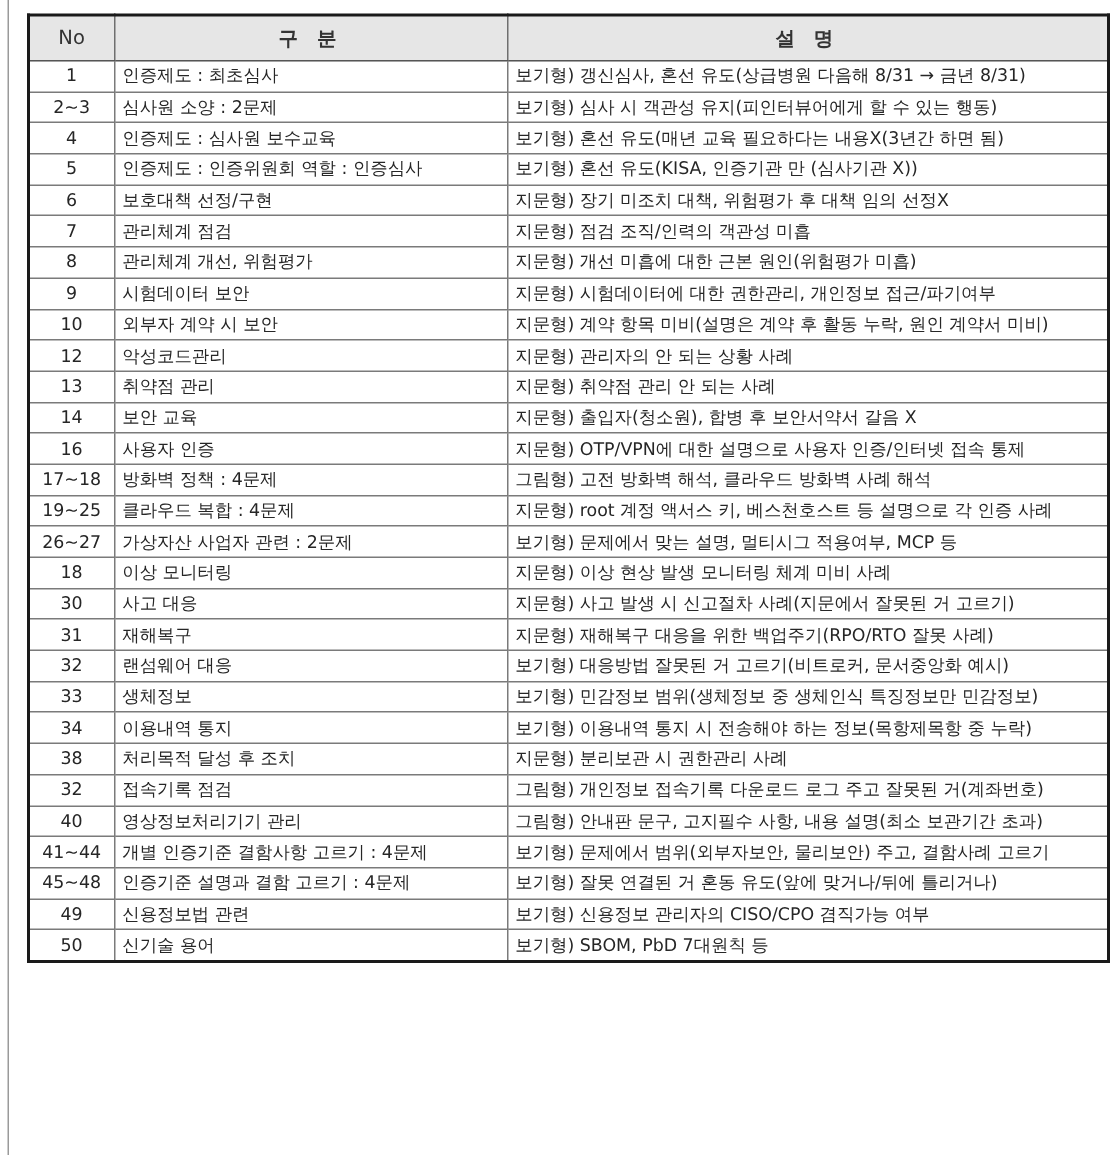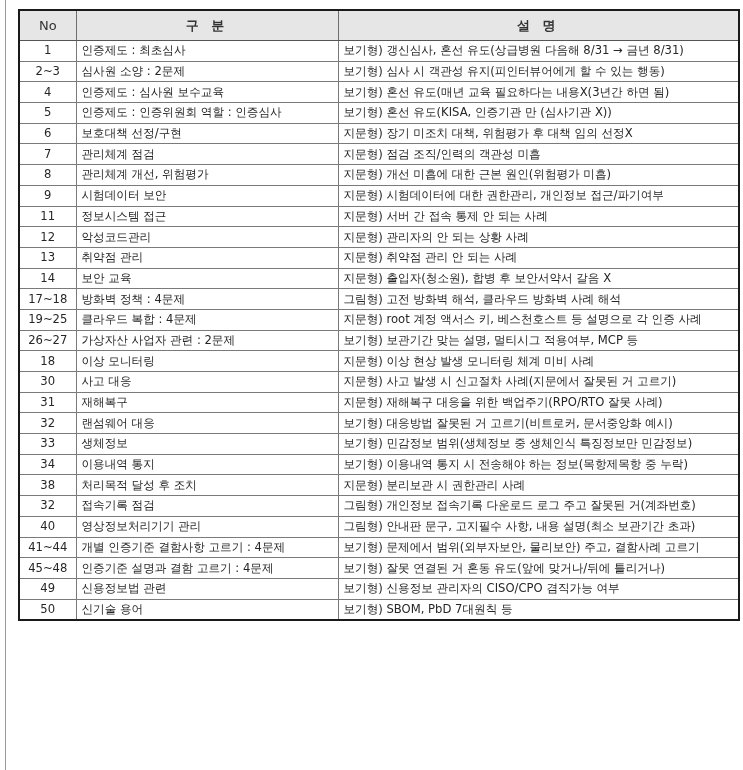--- a/index.html
+++ b/index.html
@@ -122,53 +122,58 @@
           <td class="no">8</td>
           <td>관리체계 개선, 위험평가</td>
           <td>지문형) 개선 미흡에 대한 근본 원인(위험평가 미흡)</td>
         </tr>
         <tr>
           <td class="no">9</td>
           <td>시험데이터 보안</td>
           <td>지문형) 시험데이터에 대한 권한관리, 개인정보 접근/파기여부</td>
         </tr>
         <tr>
-          <td class="no">11</td>
-          <td>정보시스템 접근</td>
-          <td>지문형) 서버 간 접속 통제 안 되는 사례</td>
+          <td class="no">10</td>
+          <td>외부자 계약 시 보안</td>
+          <td>지문형) 계약 항목 미비(설명은 계약 후 활동 누락, 원인 계약서 미비)</td>
         </tr>
         <tr>
           <td class="no">12</td>
           <td>악성코드관리</td>
           <td>지문형) 관리자의 안 되는 상황 사례</td>
         </tr>
         <tr>
           <td class="no">13</td>
           <td>취약점 관리</td>
           <td>지문형) 취약점 관리 안 되는 사례</td>
         </tr>
         <tr>
           <td class="no">14</td>
           <td>보안 교육</td>
           <td>지문형) 출입자(청소원), 합병 후 보안서약서 갈음 X</td>
         </tr>
         <tr>
+          <td class="no">16</td>
+          <td>사용자 인증</td>
+          <td>지문형) OTP/VPN에 대한 설명으로 사용자 인증/인터넷 접속 통제</td>
+        </tr>
+        <tr>
           <td class="no">17~18</td>
           <td>방화벽 정책 : 4문제</td>
           <td>그림형) 고전 방화벽 해석, 클라우드 방화벽 사례 해석</td>
         </tr>
         <tr>
           <td class="no">19~25</td>
           <td>클라우드 복합 : 4문제</td>
           <td>지문형) root 계정 액서스 키, 베스천호스트 등 설명으로 각 인증 사례</td>
         </tr>
         <tr>
           <td class="no">26~27</td>
           <td>가상자산 사업자 관련 : 2문제</td>
-          <td>보기형) 보관기간 맞는 설명, 멀티시그 적용여부, MCP 등</td>
+          <td>보기형) 문제에서 맞는 설명, 멀티시그 적용여부, MCP 등</td>
         </tr>
         <tr>
           <td class="no">18</td>
           <td>이상 모니터링</td>
           <td>지문형) 이상 현상 발생 모니터링 체계 미비 사례</td>
         </tr>
         <tr>
           <td class="no">30</td>
           <td>사고 대응</td>
           <td>지문형) 사고 발생 시 신고절차 사례(지문에서 잘못된 거 고르기)</td>

